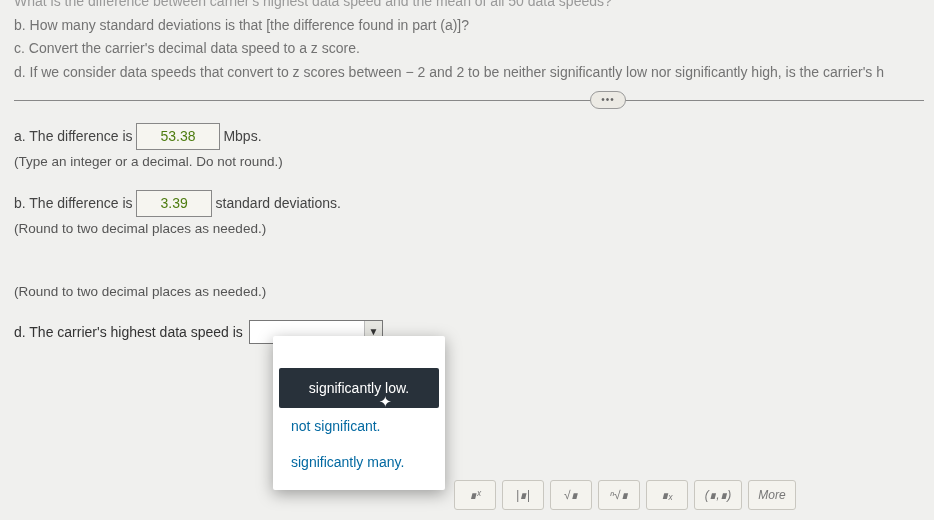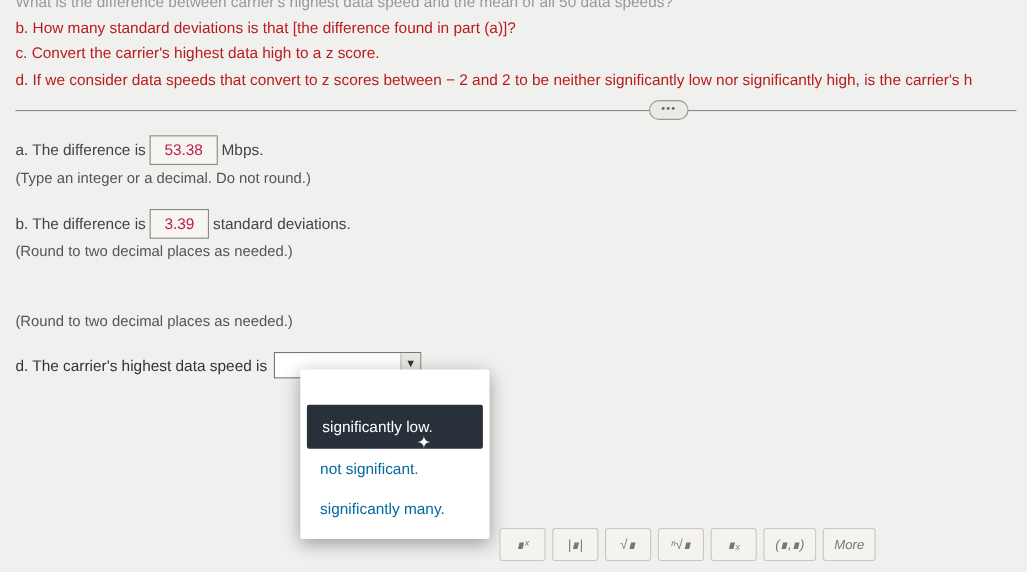--- a/index.html
+++ b/index.html
@@ -11,21 +11,21 @@
       width: 934px;
       height: 520px;
       overflow: hidden;
       position: relative;
     }
     .content {
       padding: 0 10px 10px 14px;
     }
     .question-line {
       margin-bottom: 4px;
-      color: #b91c1c;
+      color: #737373;
       line-height: 1.4;
     }
     .divider-wrap {
       position: relative;
       margin: 18px 0 22px;
     }
     .divider {
       border: none;
       border-top: 1px solid #888;
     }
@@ -45,23 +45,23 @@
       letter-spacing: 1px;
     }
     .answer-block {
       margin-bottom: 18px;
       line-height: 1.6;
     }
     .answer-line { color: #444; }
     .value-box {
       display: inline-block;
       border: 1px solid #888;
-      padding: 1px 12px;
+      padding: 1px 23px;
       background: #f6f5f0;
-      color: #be185d;
+      color: #4d7c0f;
       font-size: 14px;
       min-width: 30px;
       text-align: center;
     }
     .hint {
       color: #555;
       font-size: 13.5px;
       margin-top: 25px;
     }
     .inline-row {
@@ -104,20 +104,21 @@
       font-size: 14px;
       color: #0369a1;
       cursor: pointer;
     }
     .dropdown-item.hover {
       background: #28313a;
       color: #fff;
       border-radius: 2px;
       margin: 0 6px;
       padding: 12px 14px;
+      text-align: center;
       position: relative;
     }
     .cursor {
       position: absolute;
       left: 100px;
       bottom: -3px;
       font-size: 15px;
       color: #fff;
     }
     .toolbar {
@@ -141,21 +142,21 @@
       font-style: italic;
     }
     .tool-btn.wide { width: 48px; }
   </style>
 </head>
 <body>
 
 <div class="content">
   <div class="question-line" style="margin-top:-8px; color:#999">What is the difference between carrier's highest data speed and the mean of all 50 data speeds?</div>
   <div class="question-line">b. How many standard deviations is that [the difference found in part (a)]?</div>
-  <div class="question-line">c. Convert the carrier's highest data high to a z score.</div>
+  <div class="question-line">c. Convert the carrier's decimal data speed to a z score.</div>
   <div class="question-line">d. If we consider data speeds that convert to z scores between − 2 and 2 to be neither significantly low nor significantly high, is the carrier's h</div>
 
   <div class="divider-wrap">
     <hr class="divider">
     <div class="ellipsis-pill">•••</div>
   </div>
 
   <div class="answer-block">
     <span class="answer-line">
       <span>a. The difference is </span>

